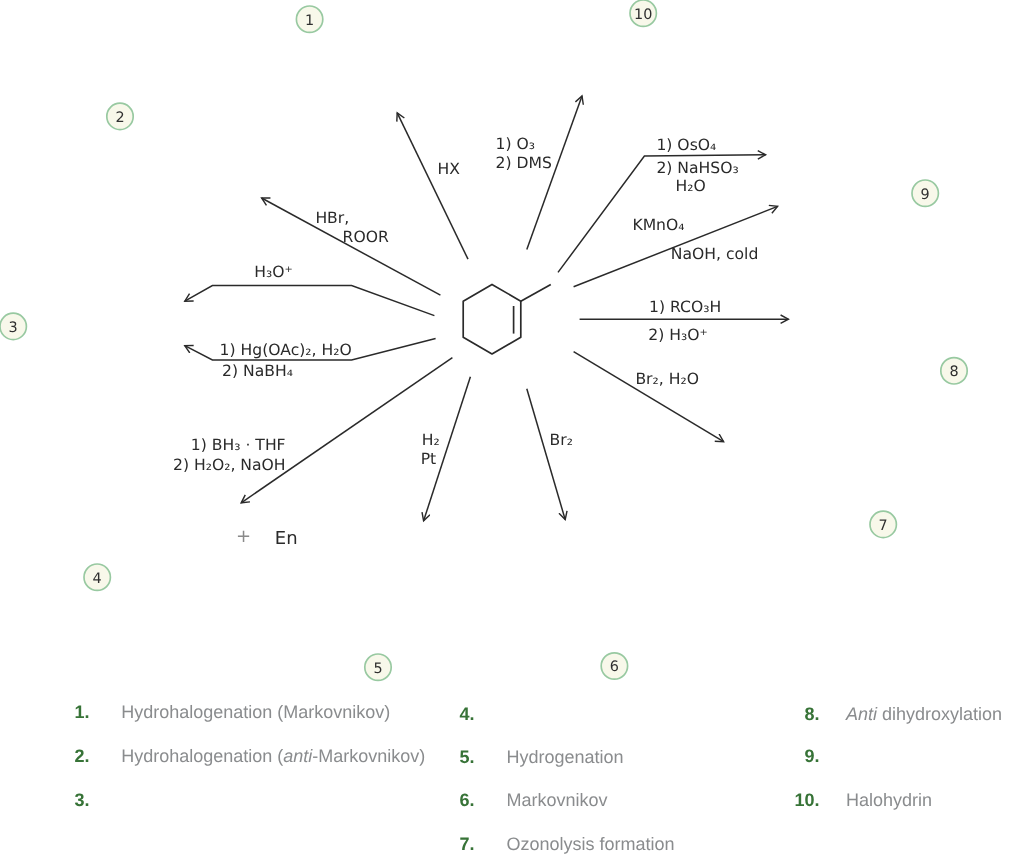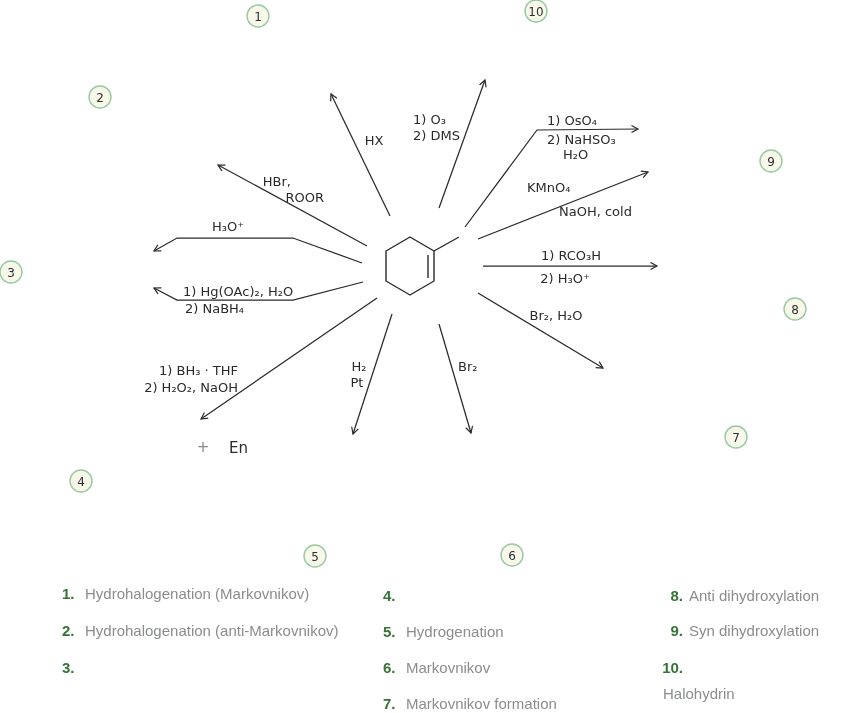--- a/index.html
+++ b/index.html
@@ -42,22 +42,22 @@
     line-height:19px;
     color:var(--legend-gray);
   }
   .legend-num{
     font-weight:bold;
     color:var(--legend-green);
     width:17px;
     flex:0 0 17px;
   }
   .legend-num.wide{width:26px;flex:0 0 26px;text-align:right;}
-  .legend-text{margin-left:6px;white-space:pre-line;}
-  .it{}
+  .legend-text{margin-left:22px;white-space:pre-line;}
+  .it{font-style:italic;}
 </style>
 </head>
 <body>
 
 <div id="figure">
 
   <svg width="847" height="713" viewBox="0 0 847 713">
     <defs>
       <marker id="ah" markerWidth="10" markerHeight="10" refX="7" refY="4" orient="auto" markerUnits="userSpaceOnUse">
         <path d="M0.5,0.5 L7,4 L0.5,7.5" fill="none" stroke="#2a2a2a" stroke-width="1.2"></path>
@@ -179,29 +179,28 @@
   <div class="legend-item" style="left:383px;top:622px;">
     <span class="legend-num">5.</span>
     <span class="legend-text"><span>Hydrogenation</span><span class="it"></span><span></span></span>
   </div>
   <div class="legend-item" style="left:383px;top:658px;">
     <span class="legend-num">6.</span>
     <span class="legend-text"><span>Markovnikov</span><span class="it"></span><span></span></span>
   </div>
   <div class="legend-item" style="left:383px;top:694px;">
     <span class="legend-num">7.</span>
-    <span class="legend-text"><span>Markovnikov formation</span><span class="it"></span><span></span></span>
+    <span class="legend-text"><span>Ozonolysis formation</span><span class="it"></span><span></span></span>
   </div>
 
   <div class="legend-item" style="left:657px;top:586px;">
     <span class="legend-num wide">8.</span>
     <span class="legend-text"><span></span><span class="it">Anti</span><span> dihydroxylation</span></span>
   </div>
   <div class="legend-item" style="left:657px;top:621px;">
     <span class="legend-num wide">9.</span>
-    <span class="legend-text"><span></span><span class="it">Syn</span><span> dihydroxylation</span></span>
-  </div>
-  <div class="legend-item" style="left:657px;top:658px;flex-direction:column;">
+  </div>
+  <div class="legend-item" style="left:657px;top:658px;">
     <span class="legend-num wide">10.</span>
     <span class="legend-text"><span>Halohydrin</span><span class="it"></span><span></span></span>
   </div>
 
 </div>
 
 </body></html>

